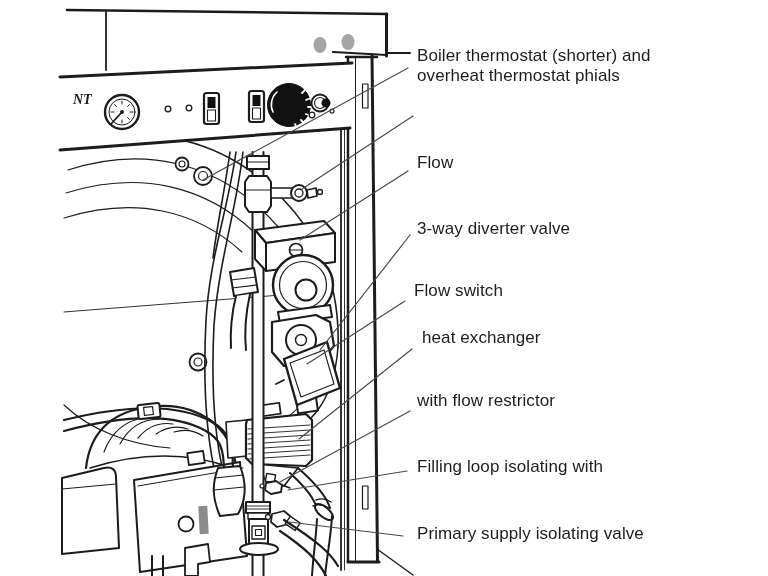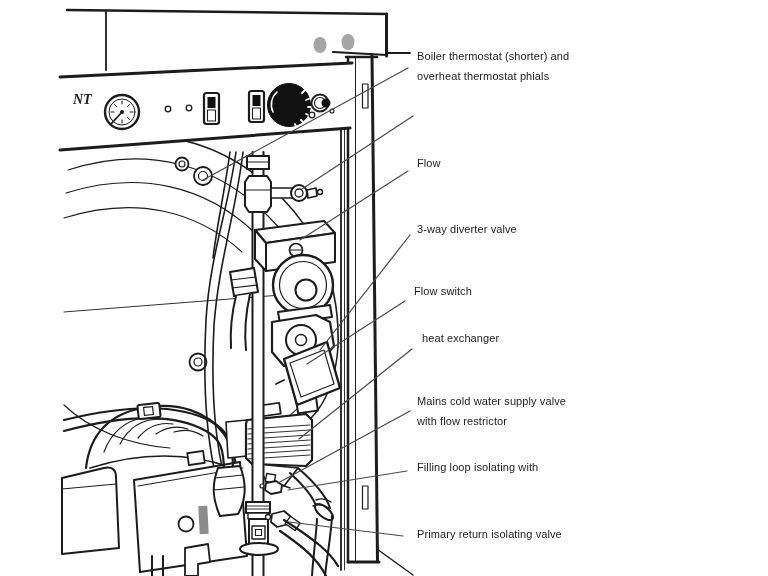--- a/index.html
+++ b/index.html
@@ -3,21 +3,21 @@
 <meta charset="utf-8">
 <style>
   html,body{margin:0;padding:0;}
   body{
     width:768px;height:576px;position:relative;overflow:hidden;
     background:#ffffff;font-family:"Liberation Sans",sans-serif;
   }
   .stage{position:absolute;inset:0;}
   svg{position:absolute;top:0;left:0;display:block;}
   .diagram-label{
-    position:absolute;font-size:11px;line-height:20px;color:#1d1d1d;
+    position:absolute;font-size:17px;line-height:20px;color:#1d1d1d;
     white-space:nowrap;letter-spacing:0.1px;
   }
   .diagram-label span{display:block;}
 </style>
 </head>
 <body>
 
 <div class="stage">
 
 <svg width="768" height="576" viewBox="0 0 768 576" fill="none" stroke="#1c1c1c" stroke-linecap="round" stroke-linejoin="round">
@@ -288,23 +288,22 @@
   <div class="diagram-label" style="left:417px;top:219px">
     <span>3-way diverter valve</span>
   </div>
   <div class="diagram-label" style="left:414px;top:281px">
     <span>Flow switch</span>
   </div>
   <div class="diagram-label" style="left:422px;top:328px">
     <span>heat exchanger</span>
   </div>
   <div class="diagram-label" style="left:417px;top:391px">
-    <span>Mains cold water supply valve</span>
     <span>with flow restrictor</span>
   </div>
   <div class="diagram-label" style="left:417px;top:457px">
     <span>Filling loop isolating with</span>
   </div>
   <div class="diagram-label" style="left:417px;top:524px">
-    <span>Primary return isolating valve</span>
+    <span>Primary supply isolating valve</span>
   </div>
 
 </div>
 
 </body></html>

